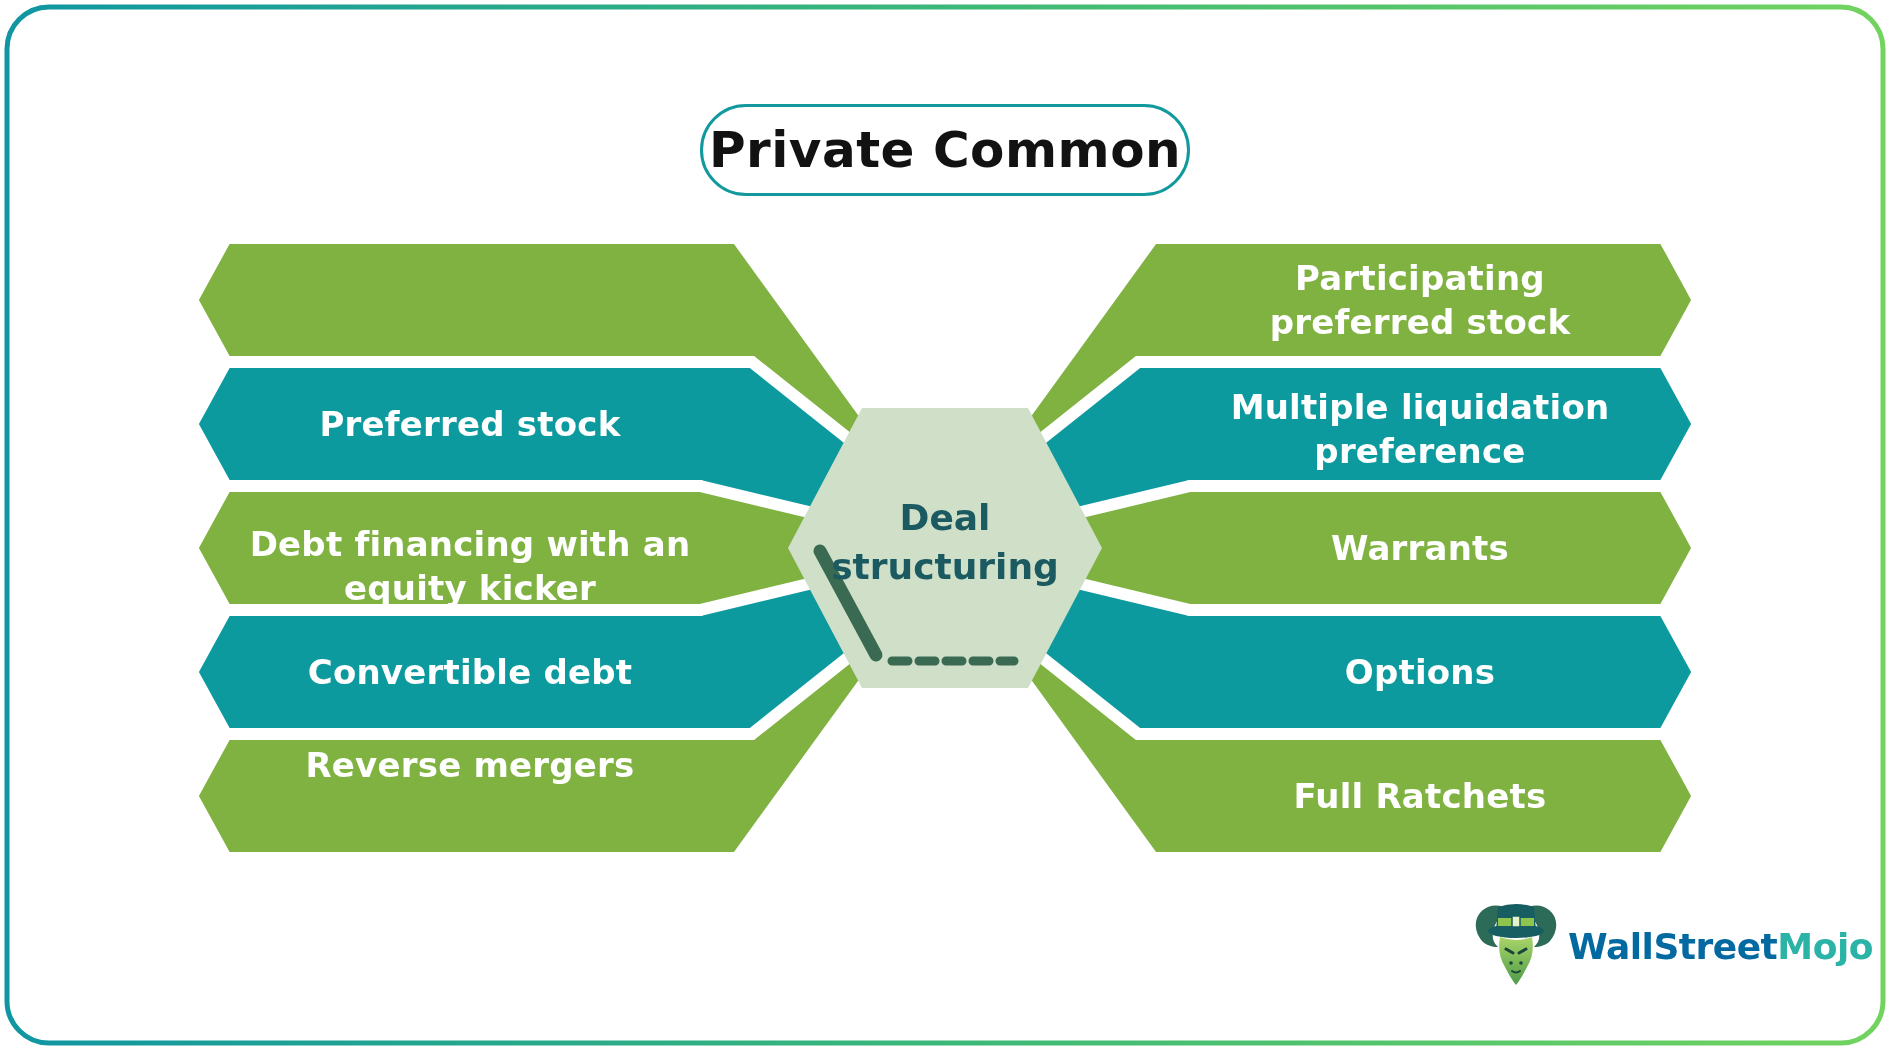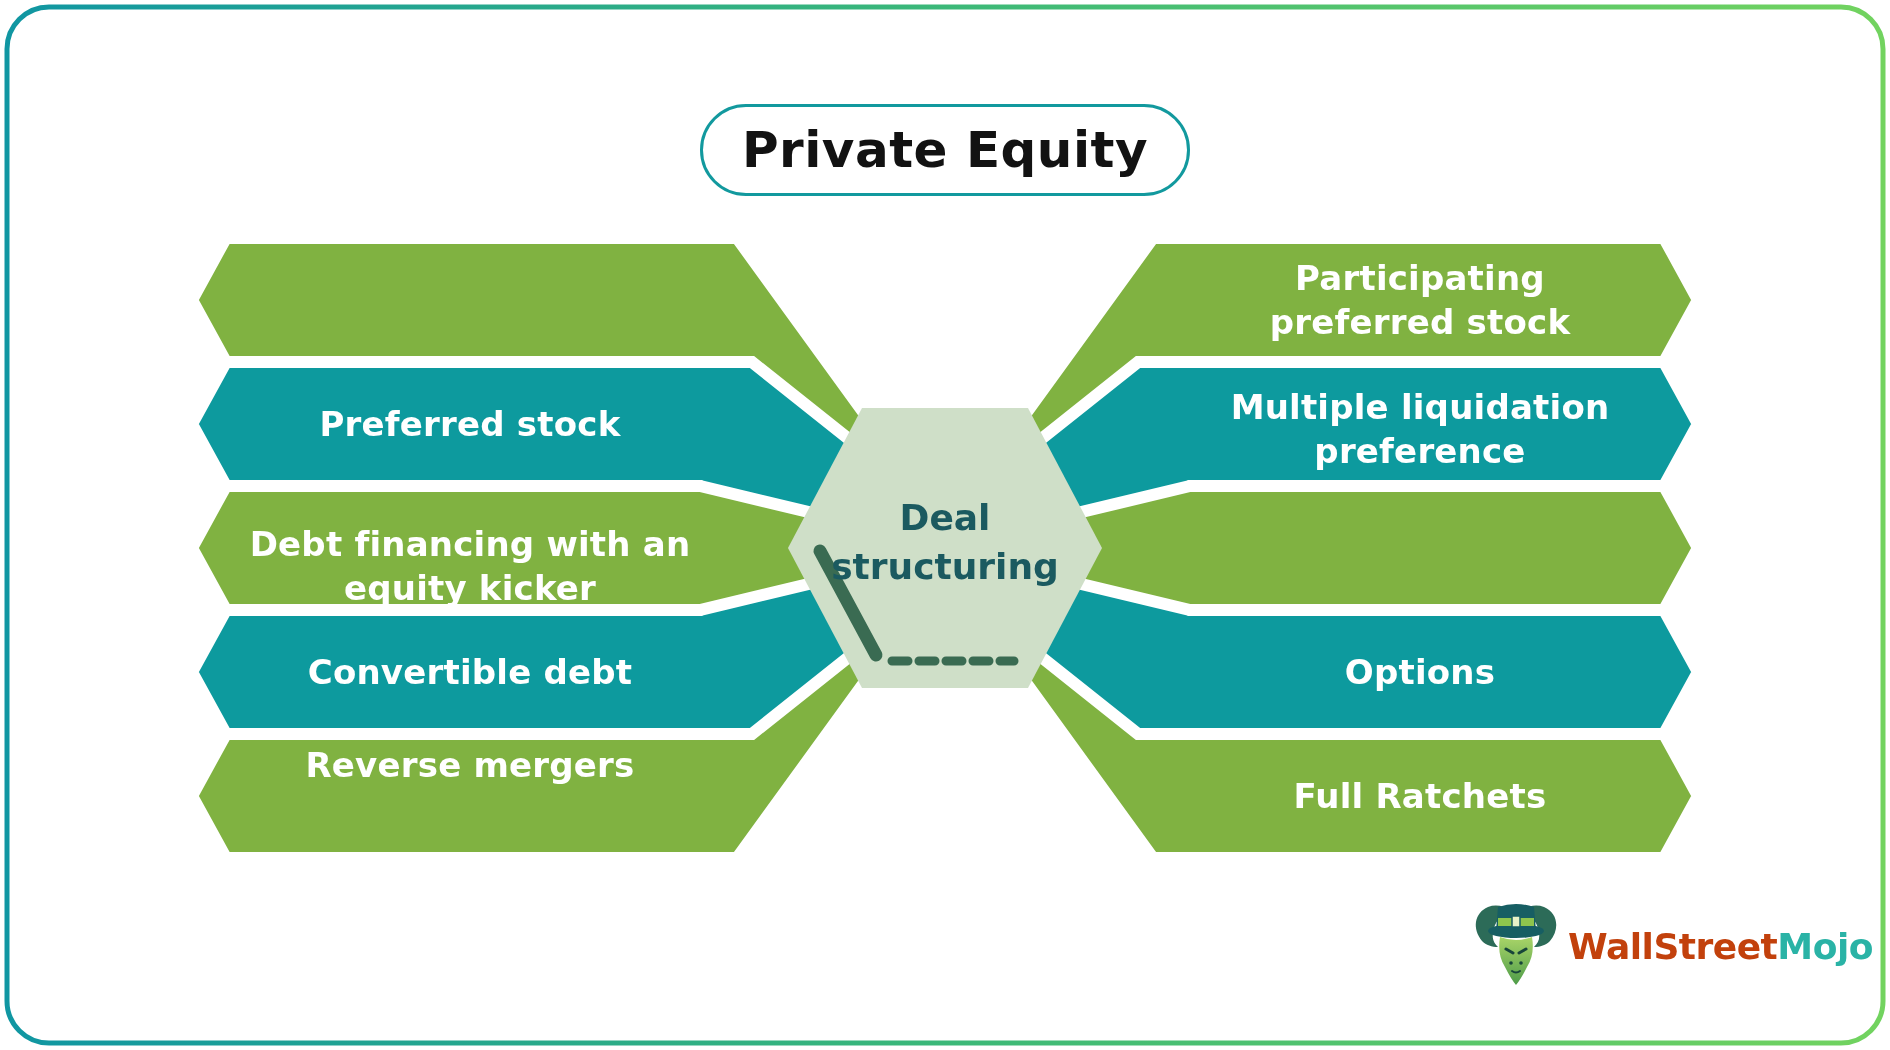--- a/index.html
+++ b/index.html
@@ -97,33 +97,34 @@
     <polygon class="banner-poly" points="1698,672 1664,610 1190,610 1012,498 942,578 1138,734 1664,734" style="fill: rgb(13, 154, 158);"></polygon>
     <polygon class="banner-poly" points="1698,548 1664,486 1190,486 952,543 952,553 1190,610 1664,610" style="fill: rgb(128, 178, 65);"></polygon>
 
     <polygon points="788,548 862,408 1028,408 1102,548 1028,688 862,688" style="fill: rgb(207, 223, 200);"></polygon>
 
     <line x1="820" y1="551" x2="876" y2="655" stroke-width="13" stroke-linecap="round" style="stroke: rgb(58, 107, 82);"></line>
     <line x1="892" y1="661" x2="1014" y2="661" stroke-width="9" stroke-linecap="round" stroke-dasharray="16 11" style="stroke: rgb(58, 107, 82);"></line>
   </svg>
 
   <div class="title-pill" style="border-color: rgb(18, 153, 158); color: rgb(18, 18, 18);">
-    <span>Private Equity</span>
+    <span>Private Common</span>
   </div>
 
   <div class="label left-side" style="top: 368px; color: rgb(255, 255, 255);">Preferred stock</div>
   <div class="label left-side" style="top: 510px; color: rgb(255, 255, 255);">Debt financing with an
 equity kicker</div>
   <div class="label left-side" style="top: 616px; color: rgb(255, 255, 255);">Convertible debt</div>
   <div class="label left-side" style="top: 709px; color: rgb(255, 255, 255);">Reverse mergers</div>
 
   <div class="label right-side" style="top: 244px; color: rgb(255, 255, 255);">Participating
 preferred stock</div>
   <div class="label right-side" style="top: 352px; color: rgb(255, 255, 255); margin-top: 21px;">Multiple liquidation
 preference</div>
+  <div class="label right-side" style="top: 492px; color: rgb(255, 255, 255);">Warrants</div>
   <div class="label right-side" style="top: 616px; color: rgb(255, 255, 255);">Options</div>
   <div class="label right-side" style="top: 740px; color: rgb(255, 255, 255);">Full Ratchets</div>
 
   <div class="hex-label" style="color: rgb(27, 90, 96);">Deal
 structuring</div>
 
   <div class="logo">
     <svg class="logo-bull" viewBox="0 0 88 94">
       <g>
         <path d="M10,42 C0,30 2,14 16,8 C24,5 33,7 38,12 C28,16 22,24 21,34 C20,40 22,44 26,48 C20,48 14,46 10,42 Z" style="fill: rgb(44, 107, 88);"></path>
@@ -137,17 +138,17 @@
       </g>
       <g>
         <path d="M28,38 Q44,44 60,38 Q63,56 55,68 Q49,80 44,86 Q39,80 33,68 Q25,56 28,38 Z" fill="url(#bullFace)"></path>
         <path d="M34,50 L41,54 M54,50 L47,54" stroke="#17453a" stroke-width="3" stroke-linecap="round" fill="none"></path>
         <circle cx="39" cy="64" r="1.8" fill="#17453a"></circle>
         <circle cx="49" cy="64" r="1.8" fill="#17453a"></circle>
         <path d="M40,72 Q44,75 48,72" stroke="#17453a" stroke-width="2" stroke-linecap="round" fill="none"></path>
       </g>
     </svg>
     <div class="logo-text">
-      <span style="color: #c2410c;">WallStreet</span><span style="color: rgb(42, 179, 166);">Mojo</span>
+      <span style="color: #0369a1;">WallStreet</span><span style="color: rgb(42, 179, 166);">Mojo</span>
     </div>
   </div>
 
 </div>
 
 </body></html>

